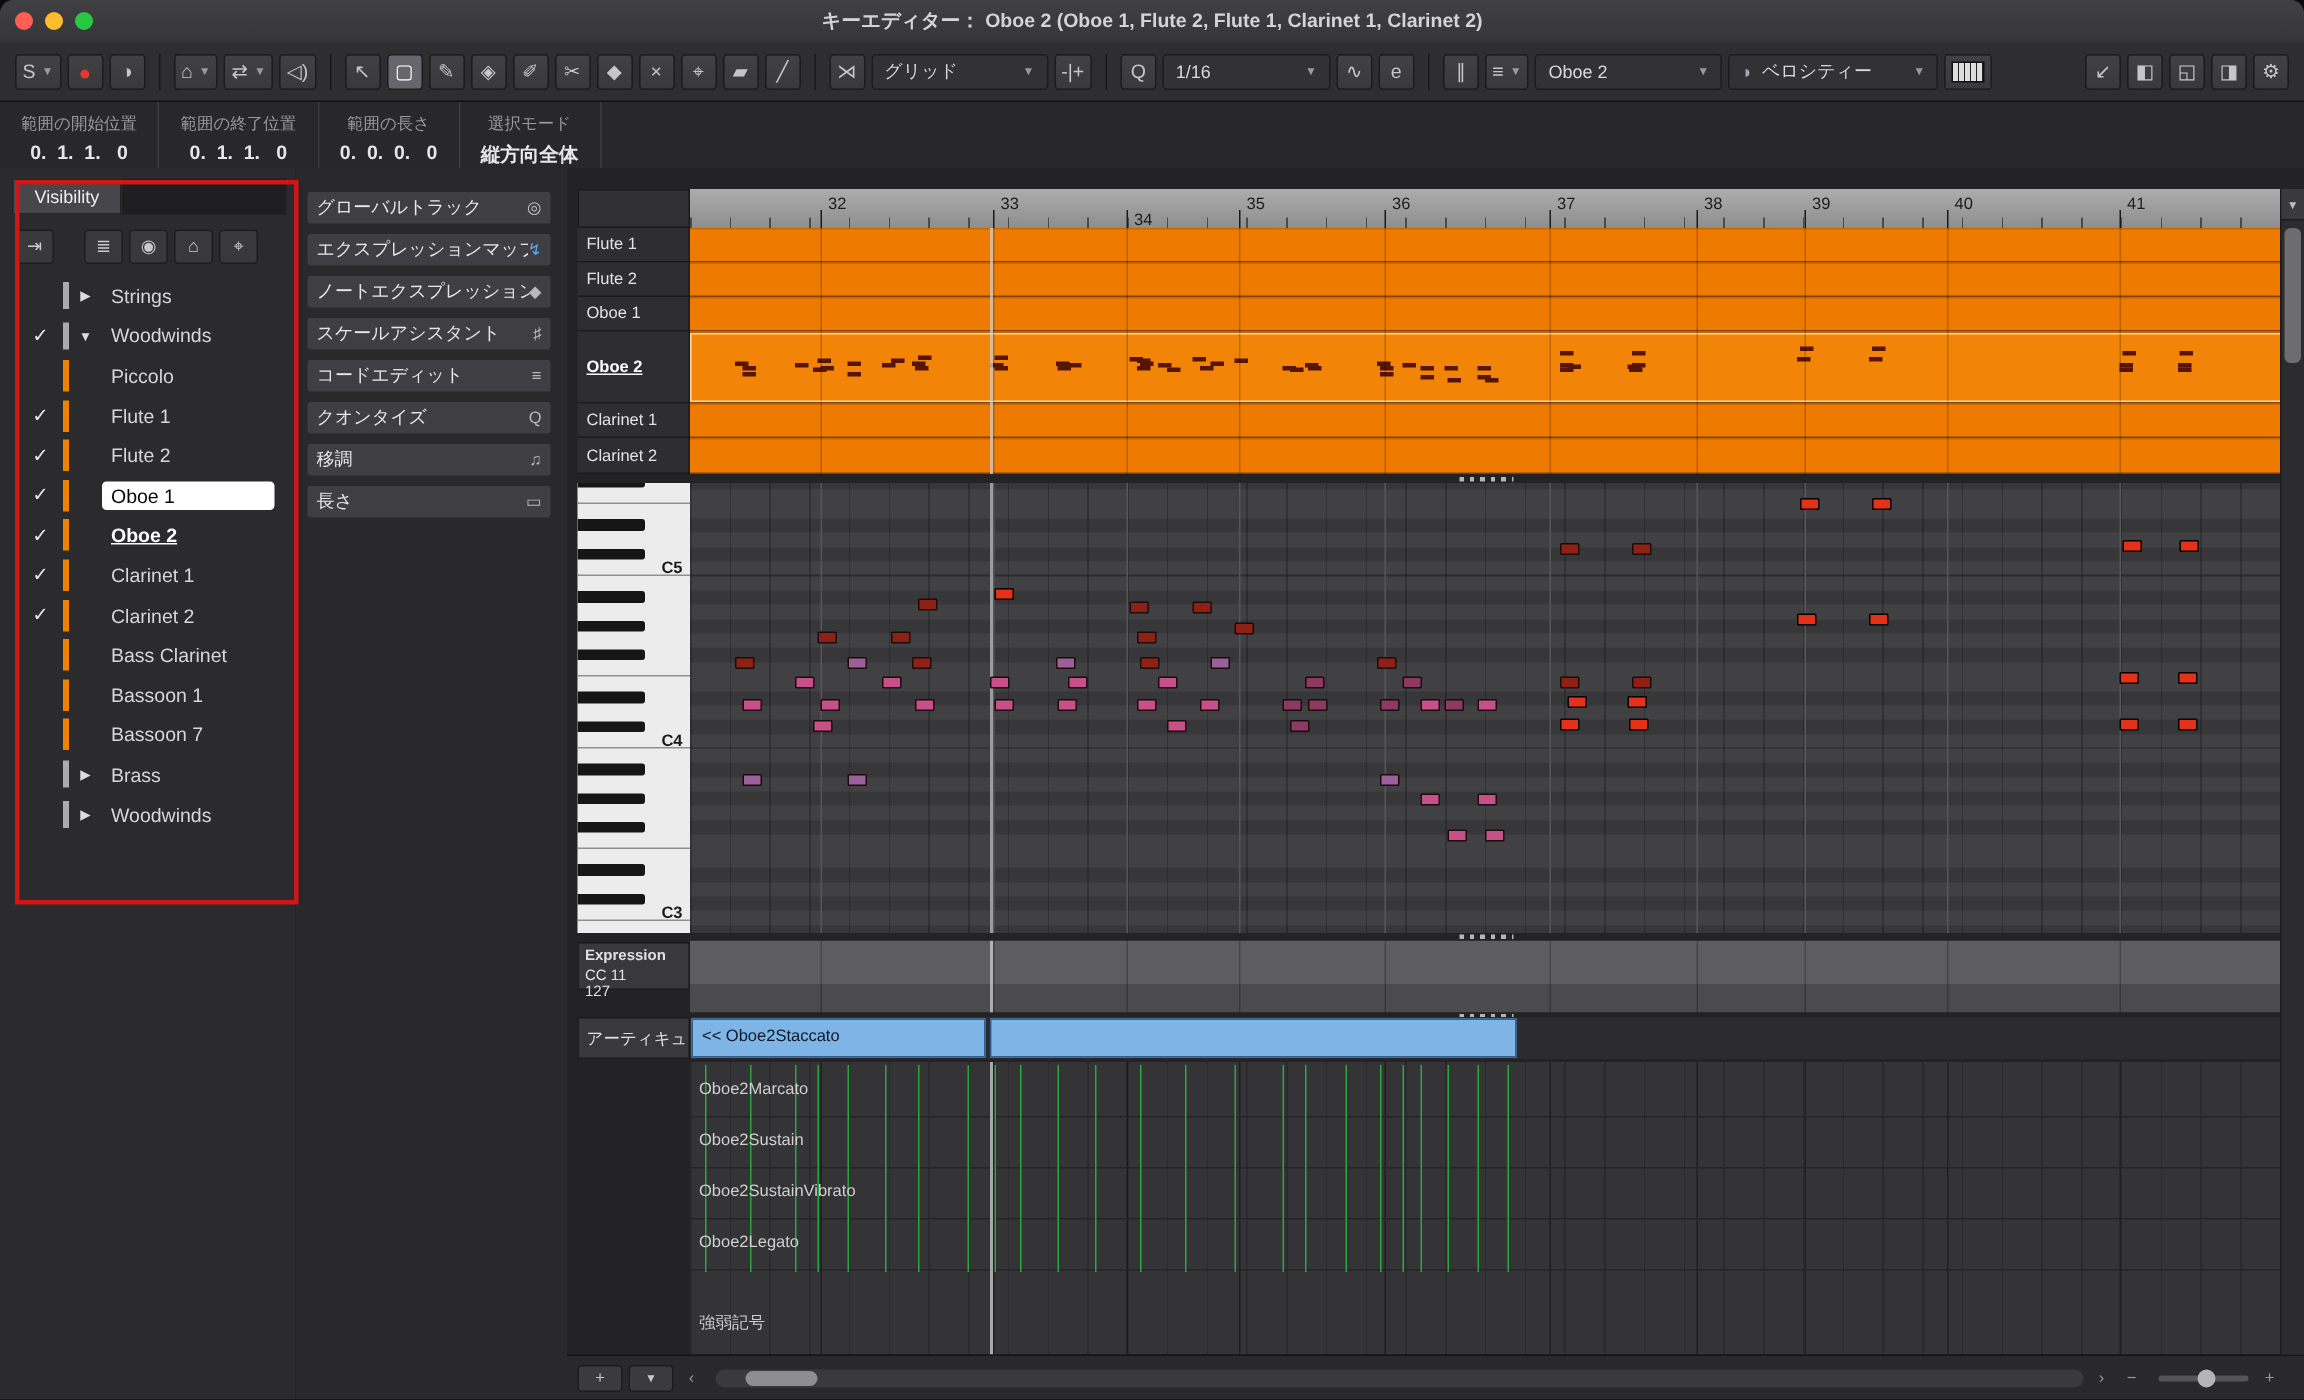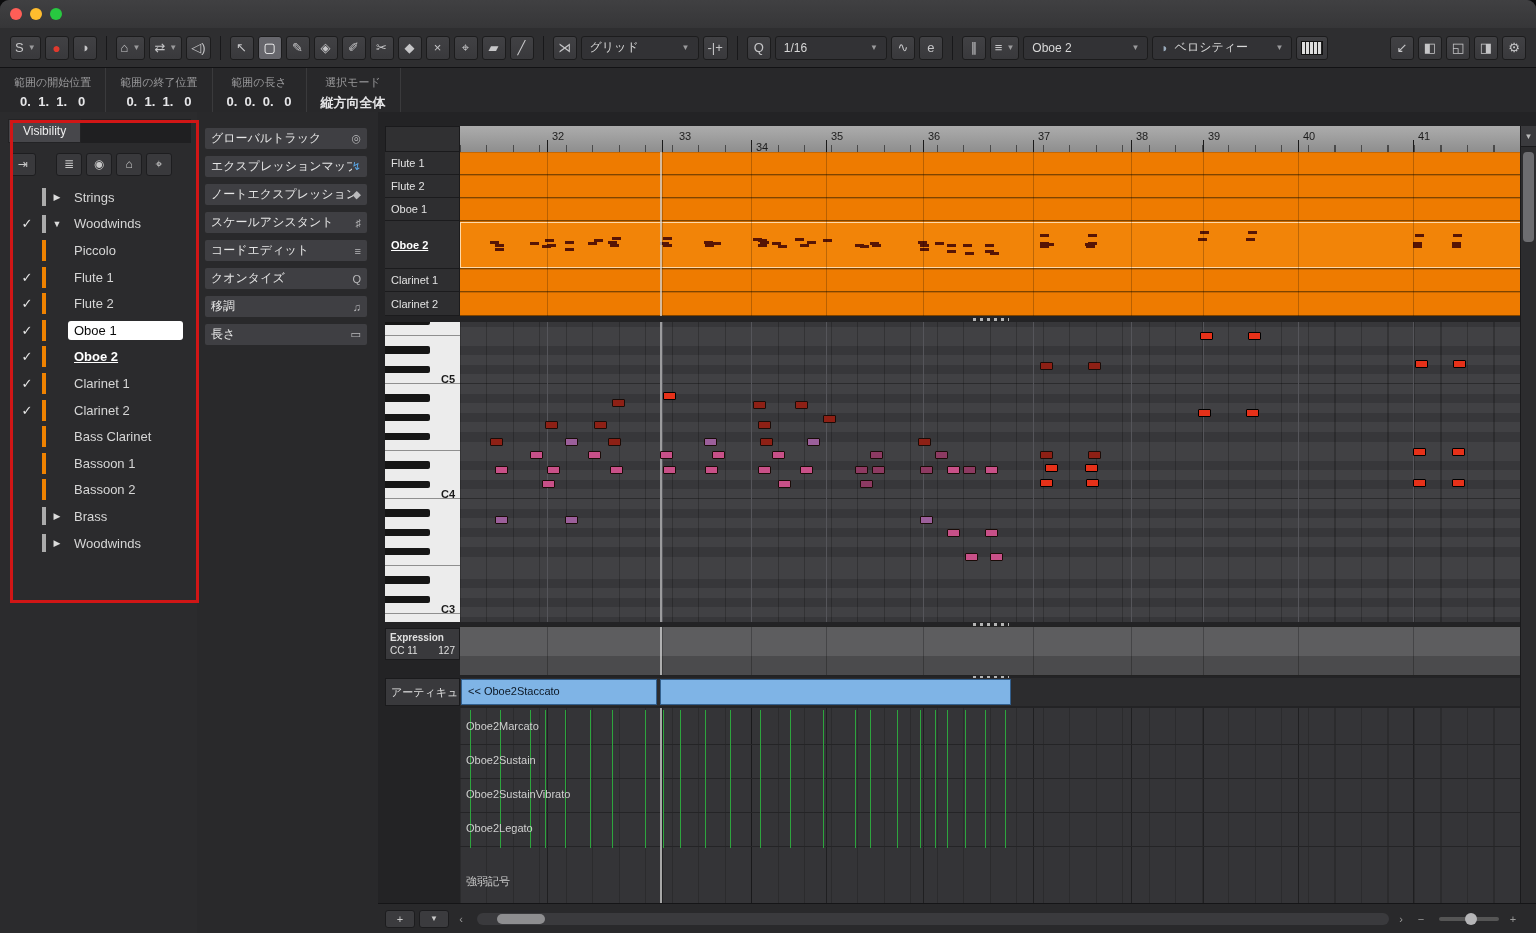--- a/index.html
+++ b/index.html
@@ -114,21 +114,21 @@
         #414144 105.42px,#414144 114px,
         #2b2b2d 114px,#2b2b2d 115px);
     background-position:0 0,0 -53px;}
   .roll-barline{position:absolute;top:0;bottom:0;width:1px;background:#55555a;}
   .roll-part-boundary{position:absolute;top:0;bottom:0;width:2px;background:#9c9c9e;z-index:4;}
   .note{position:absolute;width:13px;height:8px;border:1px solid #1a0c08;box-sizing:border-box;border-radius:1px;z-index:5;}
   .note.sel{border-color:#000;}
 
   .expr-label{position:absolute;left:7px;top:516px;width:75px;height:32px;background:#39393c;border:1px solid #1a1a1c;
     box-sizing:border-box;color:#e0e0e0;font-size:10px;font-weight:bold;padding:3px 4px;}
-  .expr-l2{display:flex;justify-content:space-between;margin-top:2px;font-weight:normal;}
+  .expr-l2{display:flex;justify-content:space-between;margin-top:2px;font-weight:normal;flex-direction:column;}
   .expr-body{position:absolute;left:82px;top:514px;width:1061px;height:50px;
     background:linear-gradient(#5d5d5f 0 60%,#4b4b4d 60% 100%);border-top:1px solid #222;border-bottom:1px solid #222;
     box-sizing:border-box;overflow:hidden;}
   .expr-barline{position:absolute;top:0;bottom:0;width:1px;background:rgba(0,0,0,.25);}
 
   .artic-header{position:absolute;left:7px;top:566px;width:75px;height:28px;background:#39393c;border:1px solid #1a1a1c;
     box-sizing:border-box;color:#e0e0e0;font-size:11px;display:flex;align-items:center;padding-left:5px;}
   .artic-blue{position:absolute;left:82px;top:566px;width:1061px;height:28px;background:#2c2c2e;overflow:hidden;}
   .artic-seg{position:absolute;top:1px;height:26px;background:#7fb4e6;border:1px solid #33608e;box-sizing:border-box;
     color:#0c1826;font-size:11px;padding:5px 0 0 6px;white-space:nowrap;overflow:hidden;}
@@ -160,20 +160,21 @@
 <body>
 
 <div class="window">
 
   <div class="titlebar">
     <div class="lights">
       <span class="light red"></span>
       <span class="light yellow"></span>
       <span class="light green"></span>
     </div>
+    <div class="title">キーエディター：  Oboe 2 (Oboe 1, Flute 2, Flute 1, Clarinet 1, Clarinet 2)</div>
   </div>
 
   <div class="toolbar">
     <div class="tbtn">
       <span>S</span>
       <span class="dd">▼</span>
     </div>
     <div class="tbtn rec">
         <span class="g">●</span>
       </div>
@@ -393,21 +394,21 @@
         <div class="vis-row">
           <div class="vis-check"></div>
           <div class="vis-bar"></div>
           <div class="vis-arrow"></div>
           <div class="vis-name">Bassoon 1</div>
         </div>
         <div class="vis-row">
           <div class="vis-check"></div>
           <div class="vis-bar"></div>
           <div class="vis-arrow"></div>
-          <div class="vis-name">Bassoon 2</div>
+          <div class="vis-name">Bassoon 7</div>
         </div>
         <div class="vis-row">
           <div class="vis-check"></div>
           <div class="vis-bar folder-bar"></div>
           <div class="vis-arrow">▶</div>
           <div class="vis-name">Brass</div>
         </div>
         <div class="vis-row">
           <div class="vis-check"></div>
           <div class="vis-bar folder-bar"></div>
@@ -453,21 +454,21 @@
           <div class="insp-icon">▭</div>
         </div>
       </div>
   </div>
 
   <div class="editor">
     <div class="corner"></div>
     <div class="ruler">
         <div class="ruler-mark" style="left: 92px;">32</div>
         <div class="ruler-bartick" style="left: 87px;"></div>
-        <div class="ruler-mark" style="left: 207px; margin-left: 12px;">33</div>
+        <div class="ruler-mark" style="left: 207px;">33</div>
         <div class="ruler-bartick" style="left: 202px;"></div>
         <div class="ruler-mark" style="left: 296px; margin-top: 11px;">34</div>
         <div class="ruler-bartick" style="left: 291px;"></div>
         <div class="ruler-mark" style="left: 371px;">35</div>
         <div class="ruler-bartick" style="left: 366px;"></div>
         <div class="ruler-mark" style="left: 468px;">36</div>
         <div class="ruler-bartick" style="left: 463px;"></div>
         <div class="ruler-mark" style="left: 578px;">37</div>
         <div class="ruler-bartick" style="left: 573px;"></div>
         <div class="ruler-mark" style="left: 676px;">38</div>

